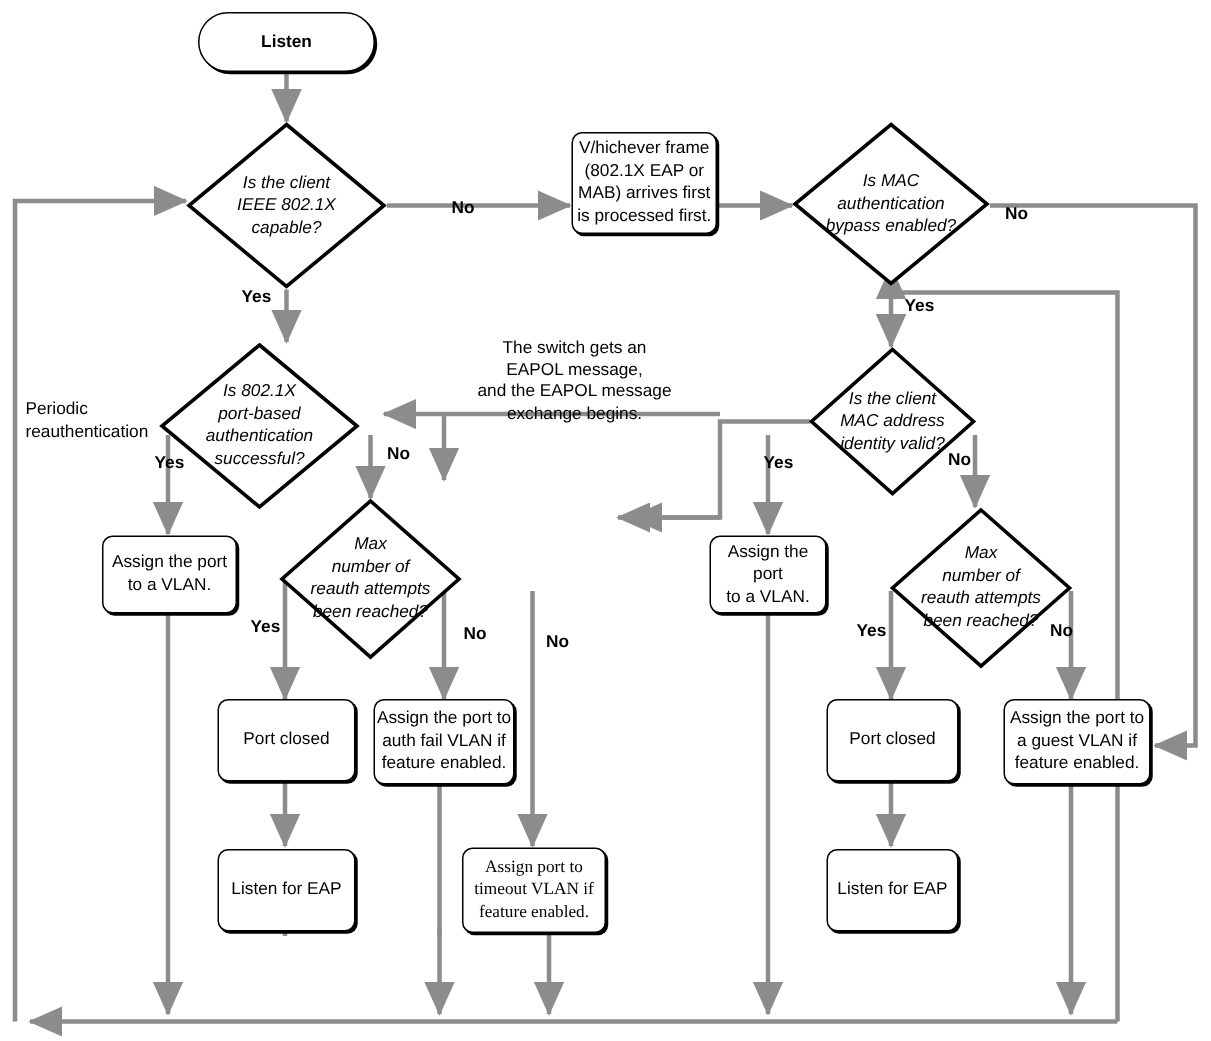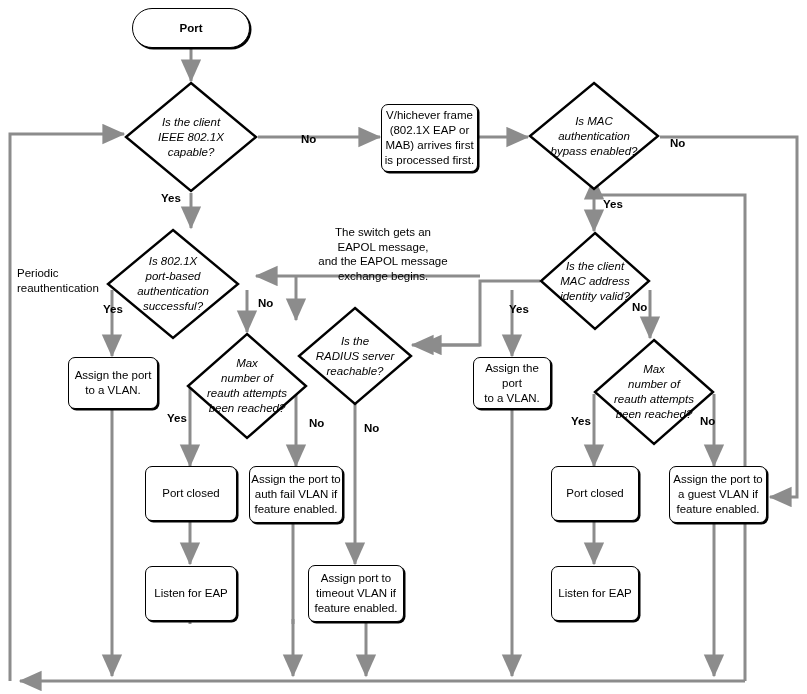--- a/index.html
+++ b/index.html
@@ -150,31 +150,31 @@
       <path d="M512,408 L512,676"></path>
       <path d="M714,521 L714,676"></path>
     </g>
     <g stroke="#8c8c8c" stroke-width="3" fill="none">
       <path d="M293,521 L293,624"></path>
       <path d="M190,619 L190,624"></path>
     </g>
   </svg>
 
   <div class="node terminator" style="left:132px; top:8px; width:118px; height:40px;">
-    <span>Port</span>
+    <span>Listen</span>
   </div>
 
   <div class="node decision" style="left:124px; top:81px; width:134px; height:112px;">
     <svg class="dia-shape" viewBox="0 0 134 112">
       <polygon points="67,2 132,56 67,110 2,56" fill="#ffffff" stroke="#000000" stroke-width="2.4"></polygon>
     </svg>
     <span class="dia-text">Is the client<br>IEEE 802.1X<br>capable?</span>
   </div>
 
-  <div class="node proc" style="left:381px; top:104px; width:97px; height:68px;">
+  <div class="node proc" style="left:381px; top:88px; width:97px; height:68px;">
     <span>V/hichever frame<br>(802.1X EAP or<br>MAB) arrives first<br>is processed first.</span>
   </div>
 
   <div class="node decision" style="left:528px; top:81px; width:132px; height:110px;align-items:center;">
     <svg class="dia-shape" viewBox="0 0 132 110">
       <polygon points="66,2 130,55 66,108 2,55" fill="#ffffff" stroke="#000000" stroke-width="2.4"></polygon>
     </svg>
     <span class="dia-text">Is MAC<br>authentication<br>bypass enabled?</span>
   </div>
 
@@ -189,40 +189,34 @@
     <span>Assign the port<br>to a VLAN.</span>
   </div>
 
   <div class="node decision" style="left:186px; top:332px; width:122px; height:108px;">
     <svg class="dia-shape" viewBox="0 0 122 108">
       <polygon points="61,2 120,54 61,106 2,54" fill="#ffffff" stroke="#000000" stroke-width="2.4"></polygon>
     </svg>
     <span class="dia-text">Max<br>number of<br>reauth attempts<br>been reached?</span>
   </div>
 
-  <div class="node decision" style="left:297px; top:306px; width:116px; height:100px;">
-    <svg class="dia-shape" viewBox="0 0 116 100">
-      <polygon points="58,2 114,50 58,98 2,50" fill="#ffffff" stroke="#000000" stroke-width="2.4"></polygon>
-    </svg>
-    <span class="dia-text">Is the<br>RADIUS server<br>reachable?</span>
-  </div>
 
   <div class="node proc" style="left:145px; top:466px; width:92px; height:55px;">
     <span>Port closed</span>
   </div>
 
   <div class="node proc" style="left:145px; top:566px; width:92px; height:55px;">
     <span>Listen for EAP</span>
   </div>
 
   <div class="node proc" style="left:249px; top:466px; width:94px; height:57px;">
     <span>Assign the port to<br>auth fail VLAN if<br>feature enabled.</span>
   </div>
 
-  <div class="node proc" style="left:308px; top:565px; width:96px; height:57px;">
+  <div class="node proc" style="left:308px; top:565px; width:96px; height:57px;font-family:Liberation Serif, serif;">
     <span>Assign port to<br>timeout VLAN if<br>feature enabled.</span>
   </div>
 
   <div class="node decision" style="left:539px; top:231px; width:112px; height:100px;">
     <svg class="dia-shape" viewBox="0 0 112 100">
       <polygon points="56,2 110,50 56,98 2,50" fill="#ffffff" stroke="#000000" stroke-width="2.4"></polygon>
     </svg>
     <span class="dia-text">Is the client<br>MAC address<br>identity valid?</span>
   </div>
 

